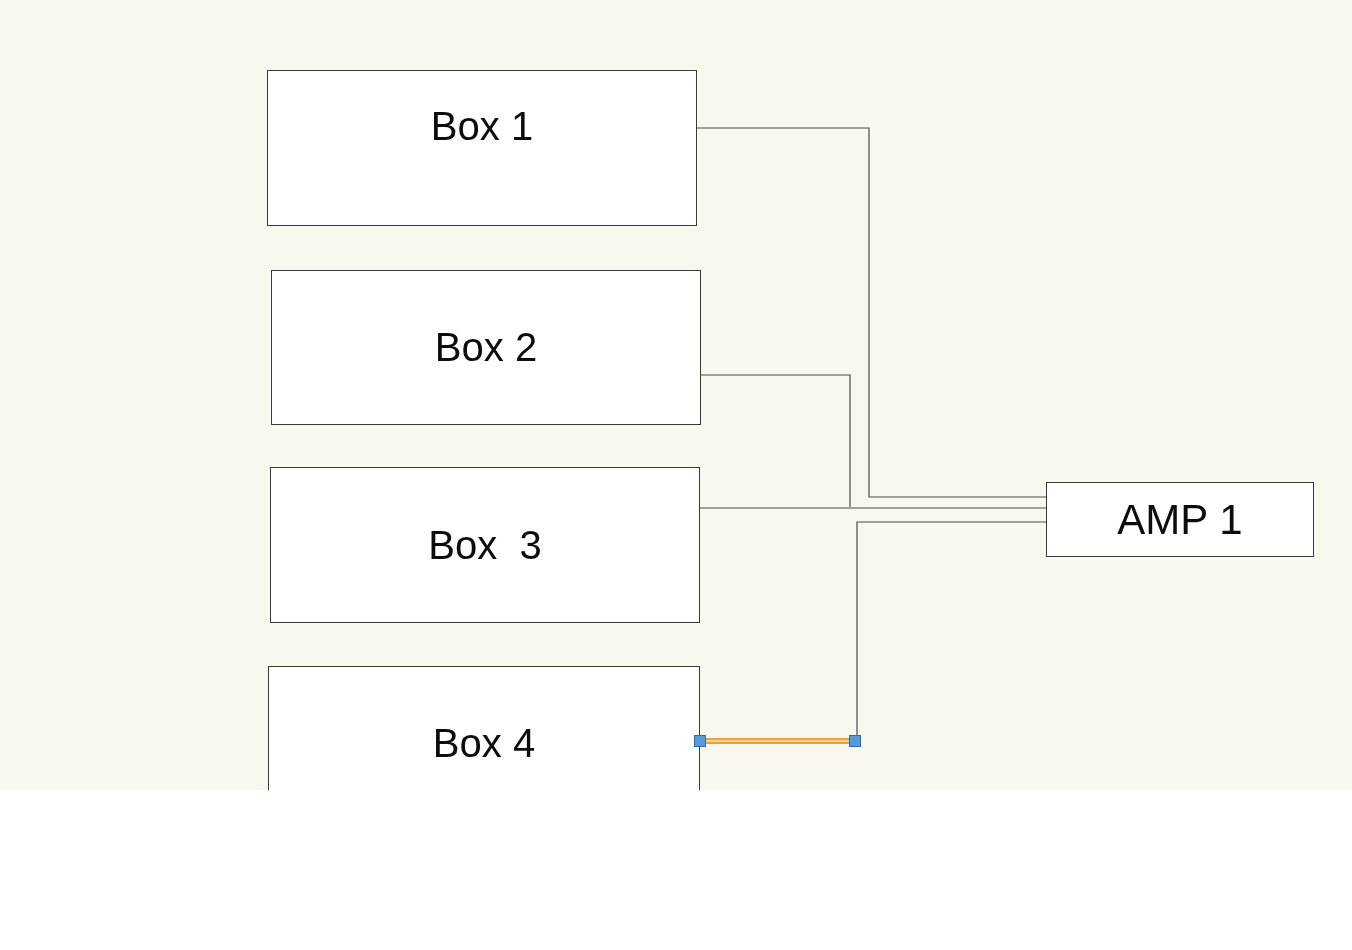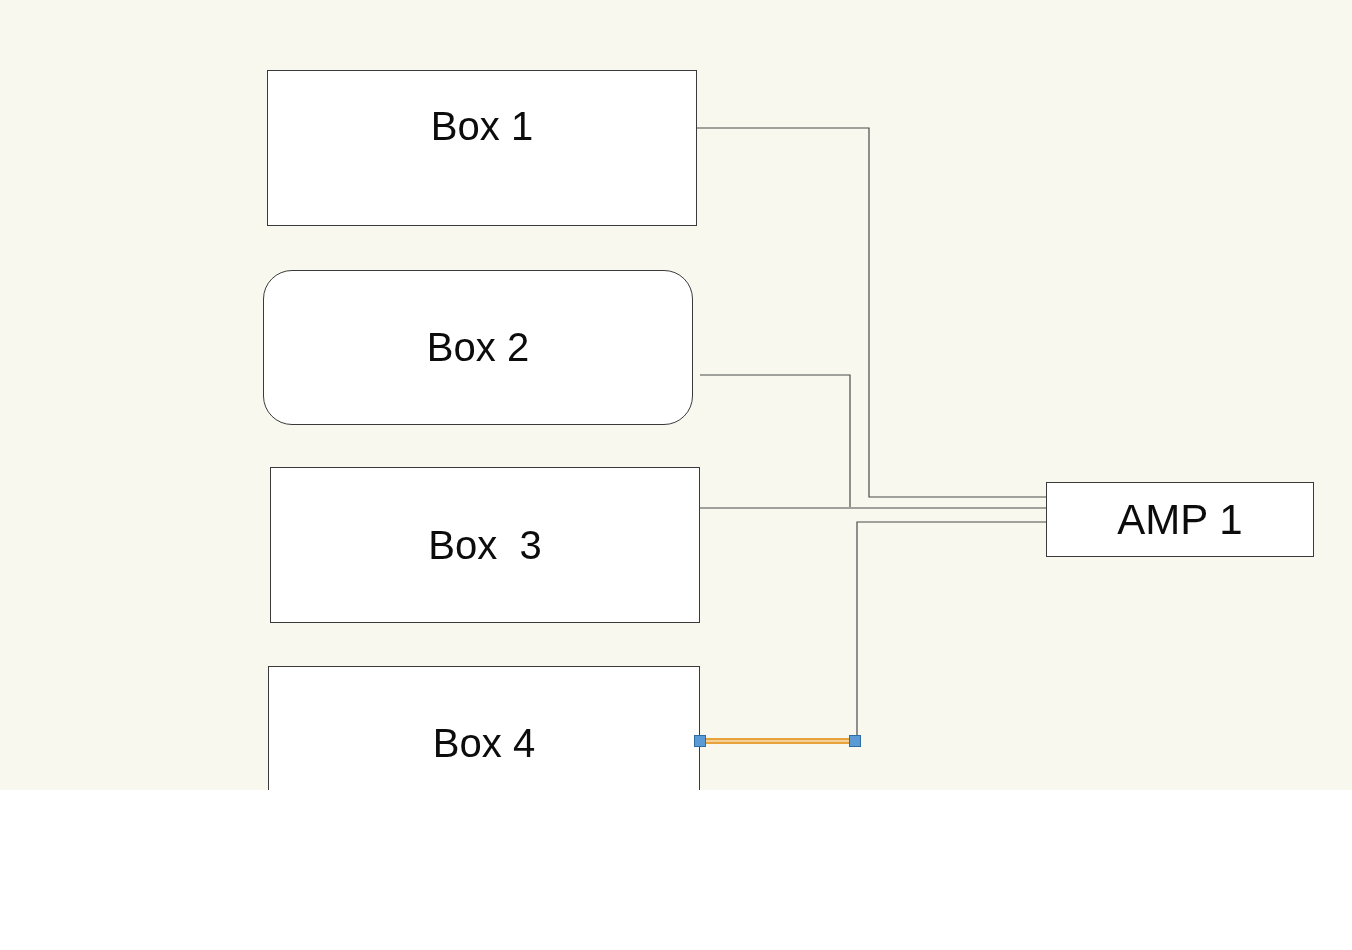--- a/index.html
+++ b/index.html
@@ -40,21 +40,21 @@
     justify-content: center;
     box-sizing: border-box;
   }
   .node .label {
     font-size: 40px;
     color: #0c0c0c;
     white-space: pre;
   }
   .node-box1 { left: 267px; top: 70px;  width: 430px; height: 156px; }
   .node-box1 .label { transform: translateY(-22px); }
-  .node-box2 { left: 263px; top: 270px; width: 430px; height: 155px; border-radius: 29px; }
+  .node-box2 { left: 271px; top: 270px; width: 430px; height: 155px; }
   .node-box3 { left: 270px; top: 467px; width: 430px; height: 156px; text-align: center; }
   .node-box4 { left: 268px; top: 666px; width: 432px; height: 154px; justify-content: center; }
   .node-amp1 { left: 1046px; top: 482px; width: 268px; height: 75px; align-items: center; }
   .node-amp1 .label { font-size: 42px; }
 
   .selected-connector {
     position: absolute;
     left: 700px;
     top: 738px;
     width: 155px;

